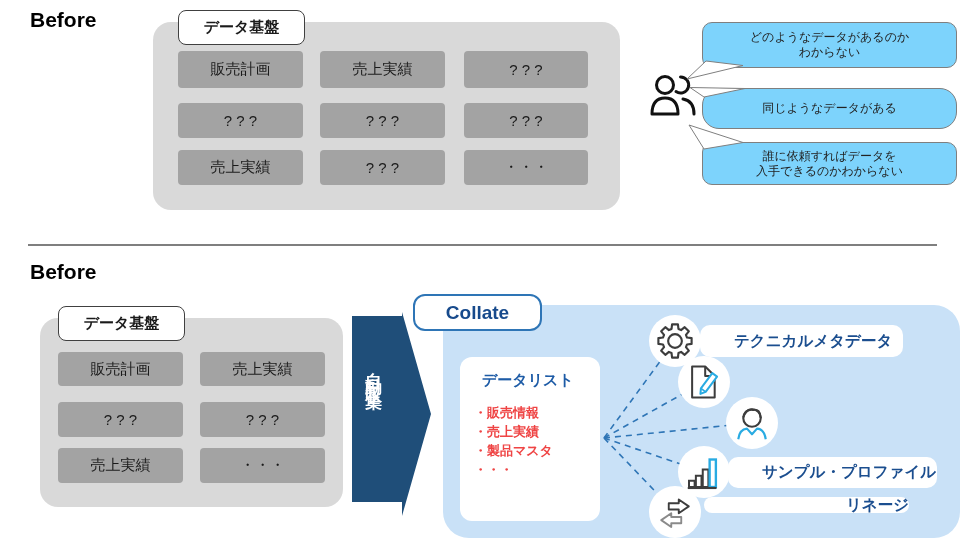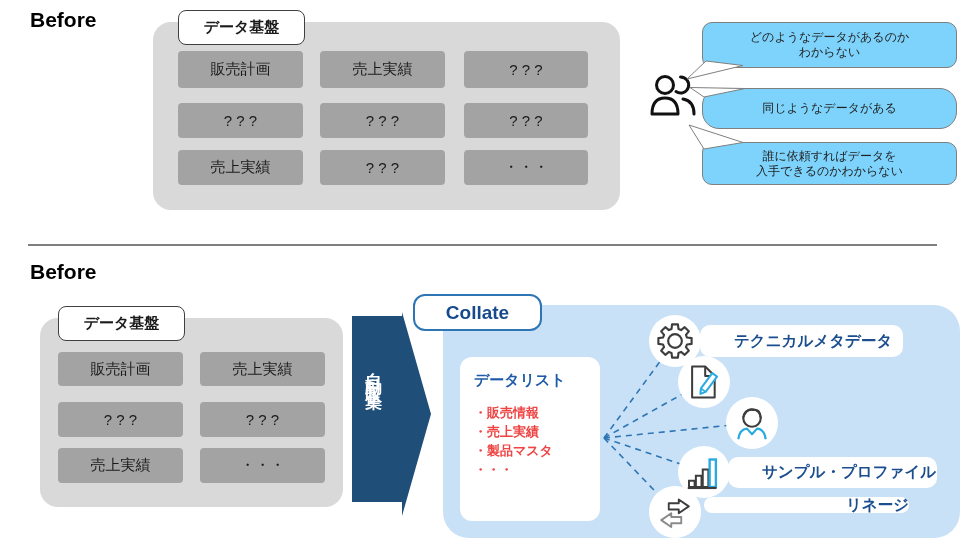--- a/index.html
+++ b/index.html
@@ -13,21 +13,21 @@
   .cell{background:#a3a3a3;border-radius:4px;font-size:15px;display:flex;align-items:center;justify-content:center;}
   .bubble{background:#7dd3fc;border:1px solid #7f7f7f;border-radius:10px;font-size:12px;line-height:15px;
           display:flex;flex-direction:column;align-items:center;justify-content:center;text-align:center;color:#222;}
   .divider{background:#7f7f7f;}
   .arrow-label{writing-mode:vertical-rl;text-orientation:upright;color:#fff;font-weight:bold;
                font-size:17px;letter-spacing:7px;}
   .collate-box{background:#fff;border:2px solid #2e75b6;border-radius:12px;display:flex;align-items:center;
                justify-content:center;font-weight:bold;font-size:19px;color:#174a8c;z-index:2;}
   .blue-box{background:#c9e1f7;border-radius:26px;}
   .datalist{background:#fff;border-radius:12px;z-index:2;}
-  .datalist-title{font-weight:bold;font-size:15px;color:#1d5ba6;padding:14px 0 0 14px;}
+  .datalist-title{font-weight:bold;font-size:15px;color:#1d5ba6;padding:14px 0 0 14px;margin-left:8px;}
   .datalist-item{font-weight:bold;font-size:13px;color:#ef4444;padding:3px 0 0 14px;line-height:16px;}
   .pill{background:#fff;border-radius:10px;display:flex;align-items:center;z-index:2;}
   .pill-text{font-weight:bold;font-size:15.5px;color:#1b4e8f;white-space:nowrap;}
   .fcircle{background:#fff;border-radius:50%;width:52px;height:52px;display:flex;align-items:center;
            justify-content:center;z-index:3;}
   svg{display:block;}
   .layer{pointer-events:none;}
 </style>
 </head>
 <body>

